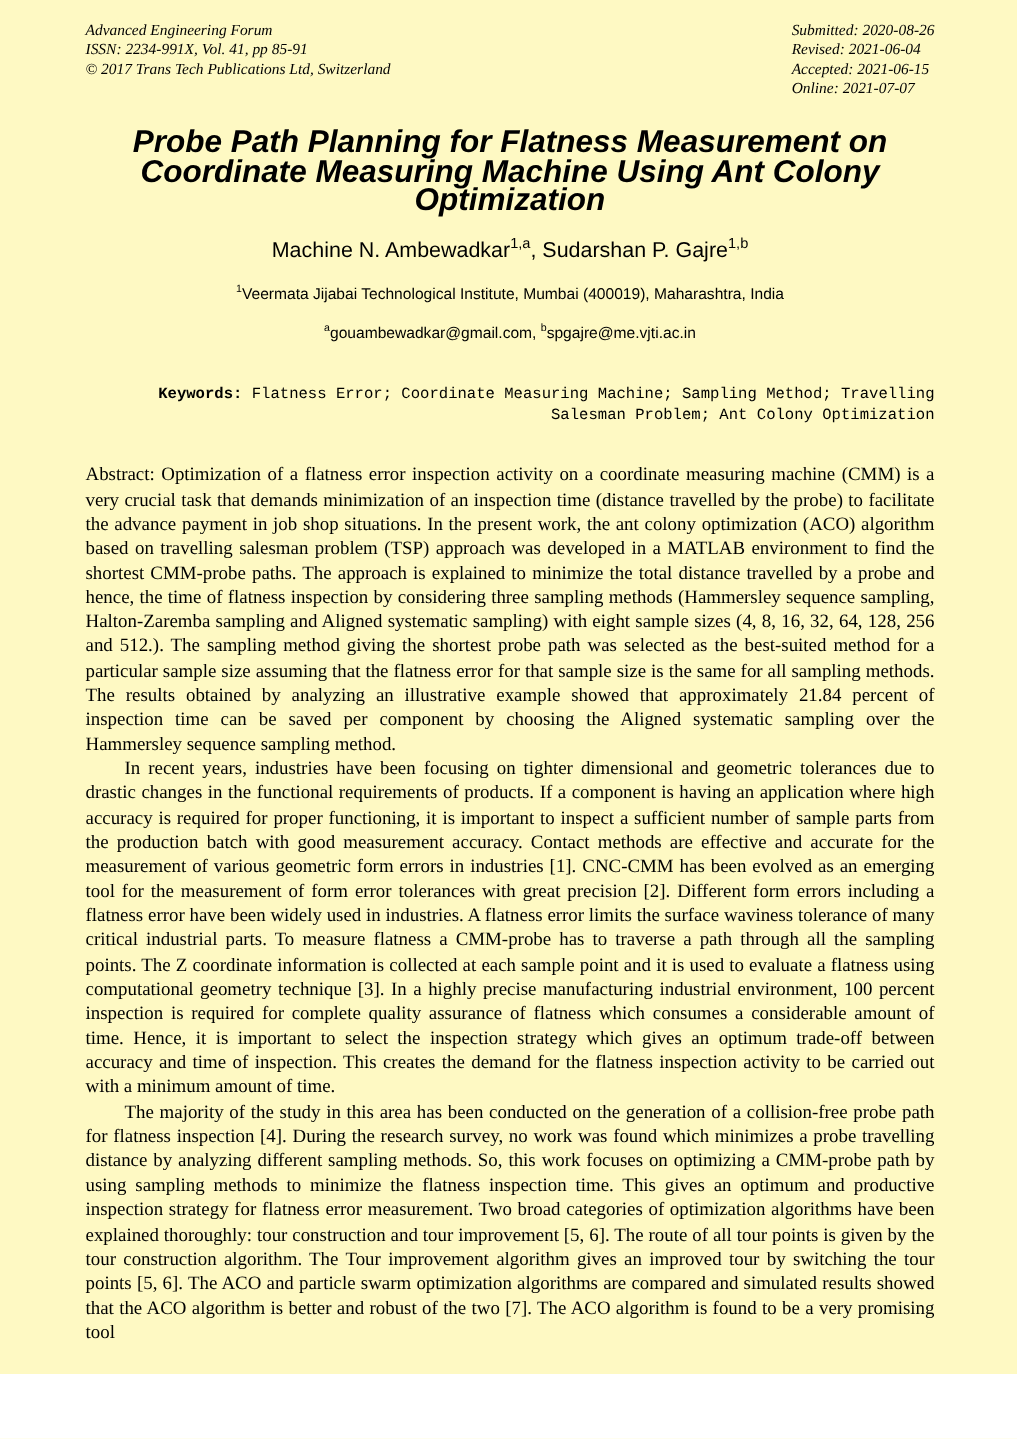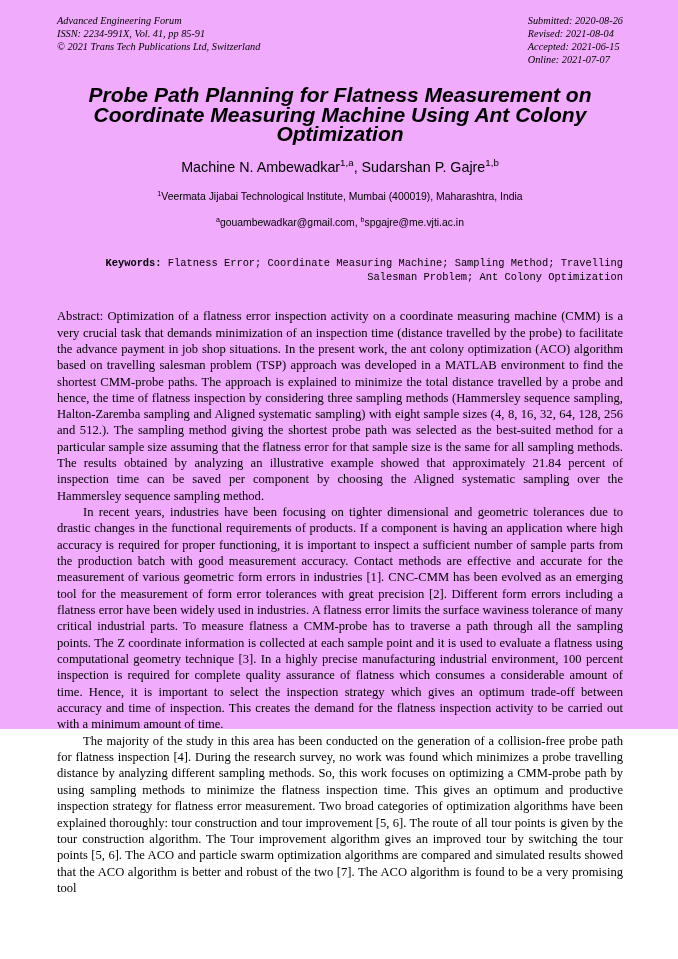--- a/index.html
+++ b/index.html
@@ -10,22 +10,22 @@
   body {
     width: 678px;
     height: 959px;
     font-family: "Liberation Serif", serif;
     color: #000000;
     overflow: hidden;
   }
   .page {
     position: relative;
     width: 678px;
-    height: 729px;
-    background: #f0abfc;
+    height: 916px;
+    background: #fef9c3;
     box-sizing: border-box;
   }
   .content {
     position: absolute;
     left: 57px;
     top: 14px;
     width: 566px;
   }
 
   
@@ -124,25 +124,25 @@
 </head>
 <body>
 
 <div class="page">
   <div class="content">
 
     <div class="journal-header">
       <div class="left">
         <div>Advanced Engineering Forum</div>
         <div>ISSN: 2234-991X, Vol. 41, pp 85-91</div>
-        <div>© 2021 Trans Tech Publications Ltd, Switzerland</div>
+        <div>© 2017 Trans Tech Publications Ltd, Switzerland</div>
       </div>
       <div class="right">
         <div>Submitted: 2020-08-26</div>
-        <div>Revised: 2021-08-04</div>
+        <div>Revised: 2021-06-04</div>
         <div>Accepted: 2021-06-15</div>
         <div>Online: 2021-07-07</div>
       </div>
     </div>
 
     <div class="title">Probe Path Planning for Flatness Measurement on Coordinate Measuring Machine Using Ant Colony Optimization</div>
 
     <div class="authors">
       <span>Machine N. Ambewadkar</span><sup>1,a</sup><span>, </span><span>Sudarshan P. Gajre</span><sup>1,b</sup>
     </div>

